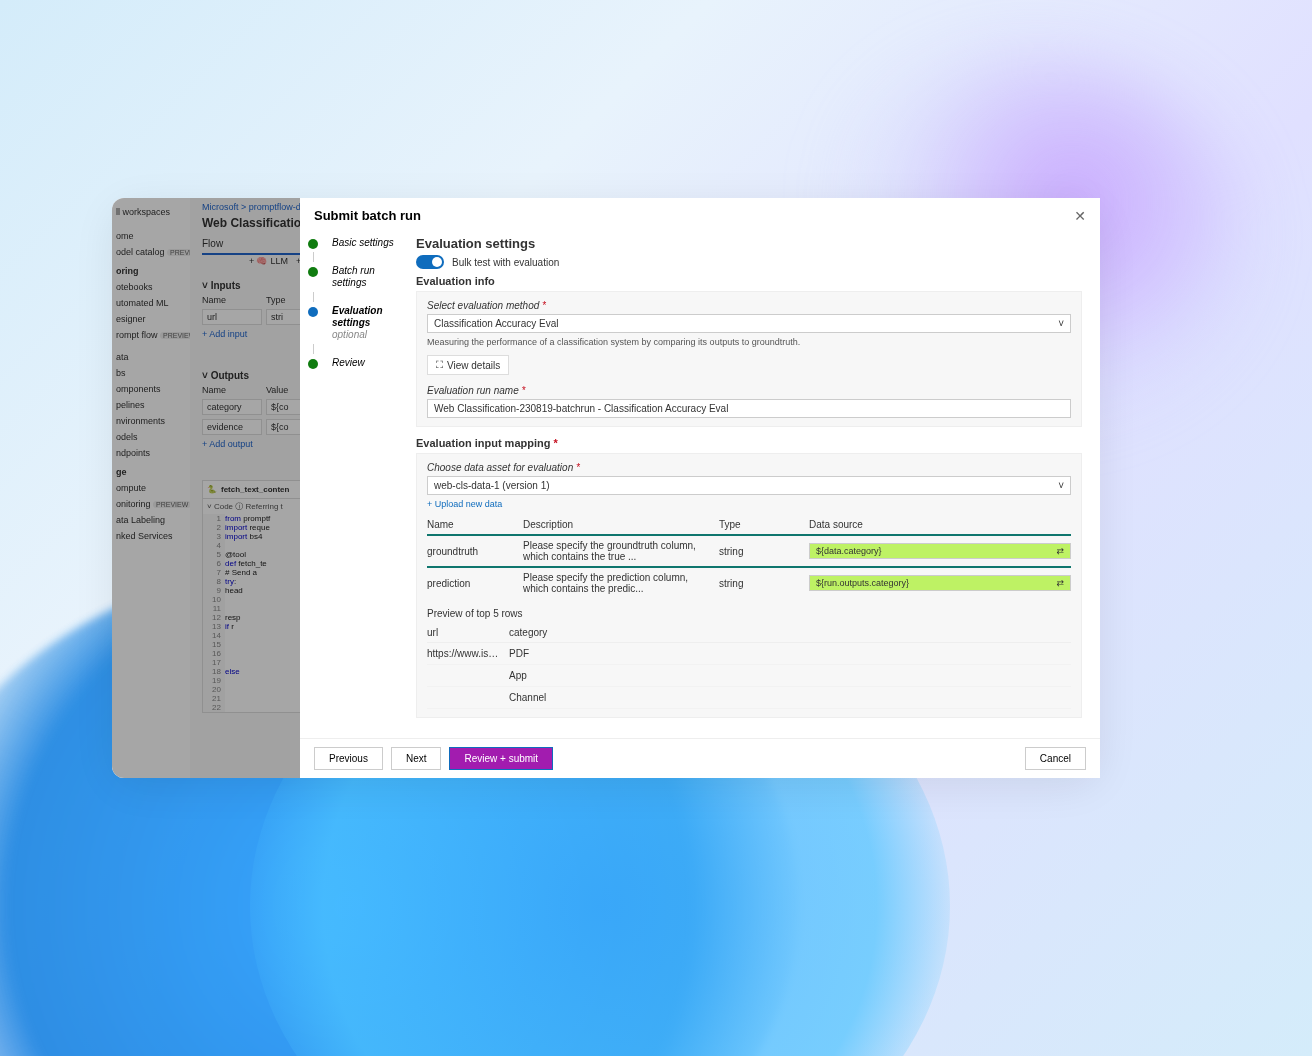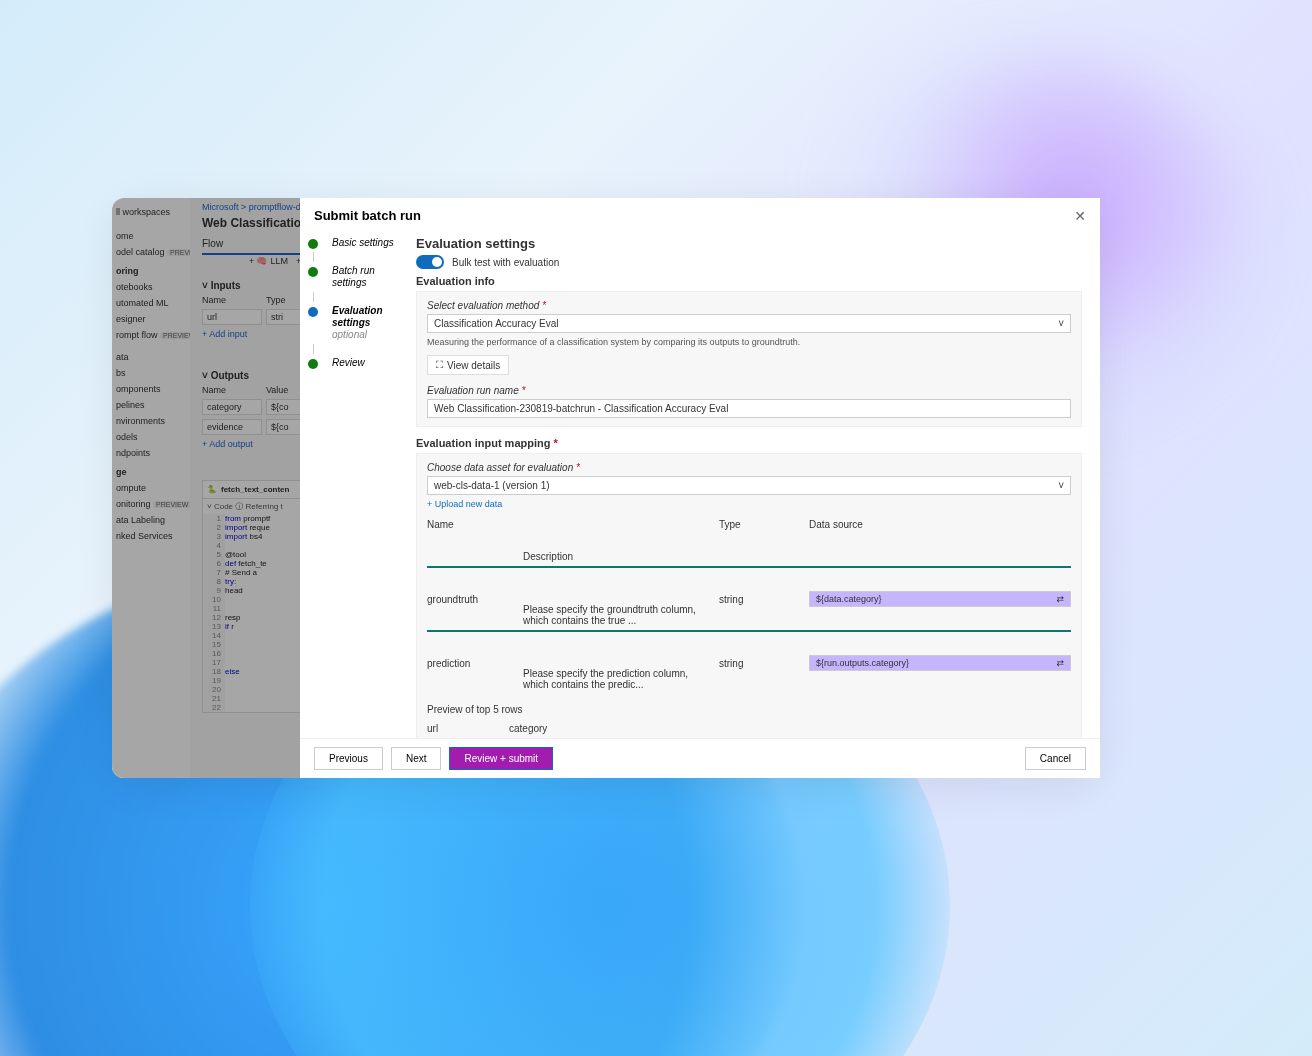--- a/index.html
+++ b/index.html
@@ -76,24 +76,24 @@
 .field-lbl{ font-size:10px; margin-bottom:3px;font-style:italic;}
 .req{ color:#c50f1f;}
 .select, .inp{ width:100%; background:#fff; border:1px solid #ccc; padding:3px 6px; font-size:10px; display:flex; justify-content:space-between; align-items:center;}
 .hint{ font-size:9px; color:#555; margin:4px 0;}
 .view-det{ display:inline-flex; align-items:center; gap:4px; border:1px solid #ddd; padding:3px 8px; font-size:10px; background:#fff; margin:4px 0;}
 .link{ color:#0f6cbd; font-size:9px;}
 .tbl{ width:100%; font-size:10px; margin-top:6px;}
 .tbl-h{ display:flex; padding:4px 0; font-size:10px; color:#333;}
 .tbl-r{ display:flex; padding:4px 0; border-top:2px solid #0f766e; align-items:center;}
 .c-name{width:96px;}
-.c-desc{width:196px;padding-right:6px;margin-top:32px;}
+.c-desc{width:196px;padding-right:6px;}
 .c-type{width:90px;}
 .c-src{flex:1;}
-.mini-inp{ width:100%; border:1px solid #ccc; background:#c4b5fd; padding:2px 6px; font-size:9px; display:flex; justify-content:space-between; align-items:center;}
+.mini-inp{ width:100%; border:1px solid #ccc; background:#bef264; padding:2px 6px; font-size:9px; display:flex; justify-content:space-between; align-items:center;}
 .pv-h{display:flex;font-size:10px;border-bottom:1px solid #eee;padding:4px 0;}
 .pv-r{display:flex;font-size:10px;padding:5px 0;border-bottom:1px solid #f2f2f2;}
 .pv-url{width:82px;overflow:hidden;text-overflow:ellipsis;white-space:nowrap;padding-right:6px;}
 .pv-cat{flex:1;}
 .modal-foot{ display:flex; gap:8px; padding:8px 14px; border-top:1px solid #eee; align-items:center;}
 .btn{ font-size:10px; padding:5px 14px; border:1px solid #ccc; background:#fff; cursor:pointer;}
 .btn-primary{ background:#a21caf; border-color:#0f6cbd; color:#fff;}
 .spacer{flex:1;}
 </style>
 </head>

